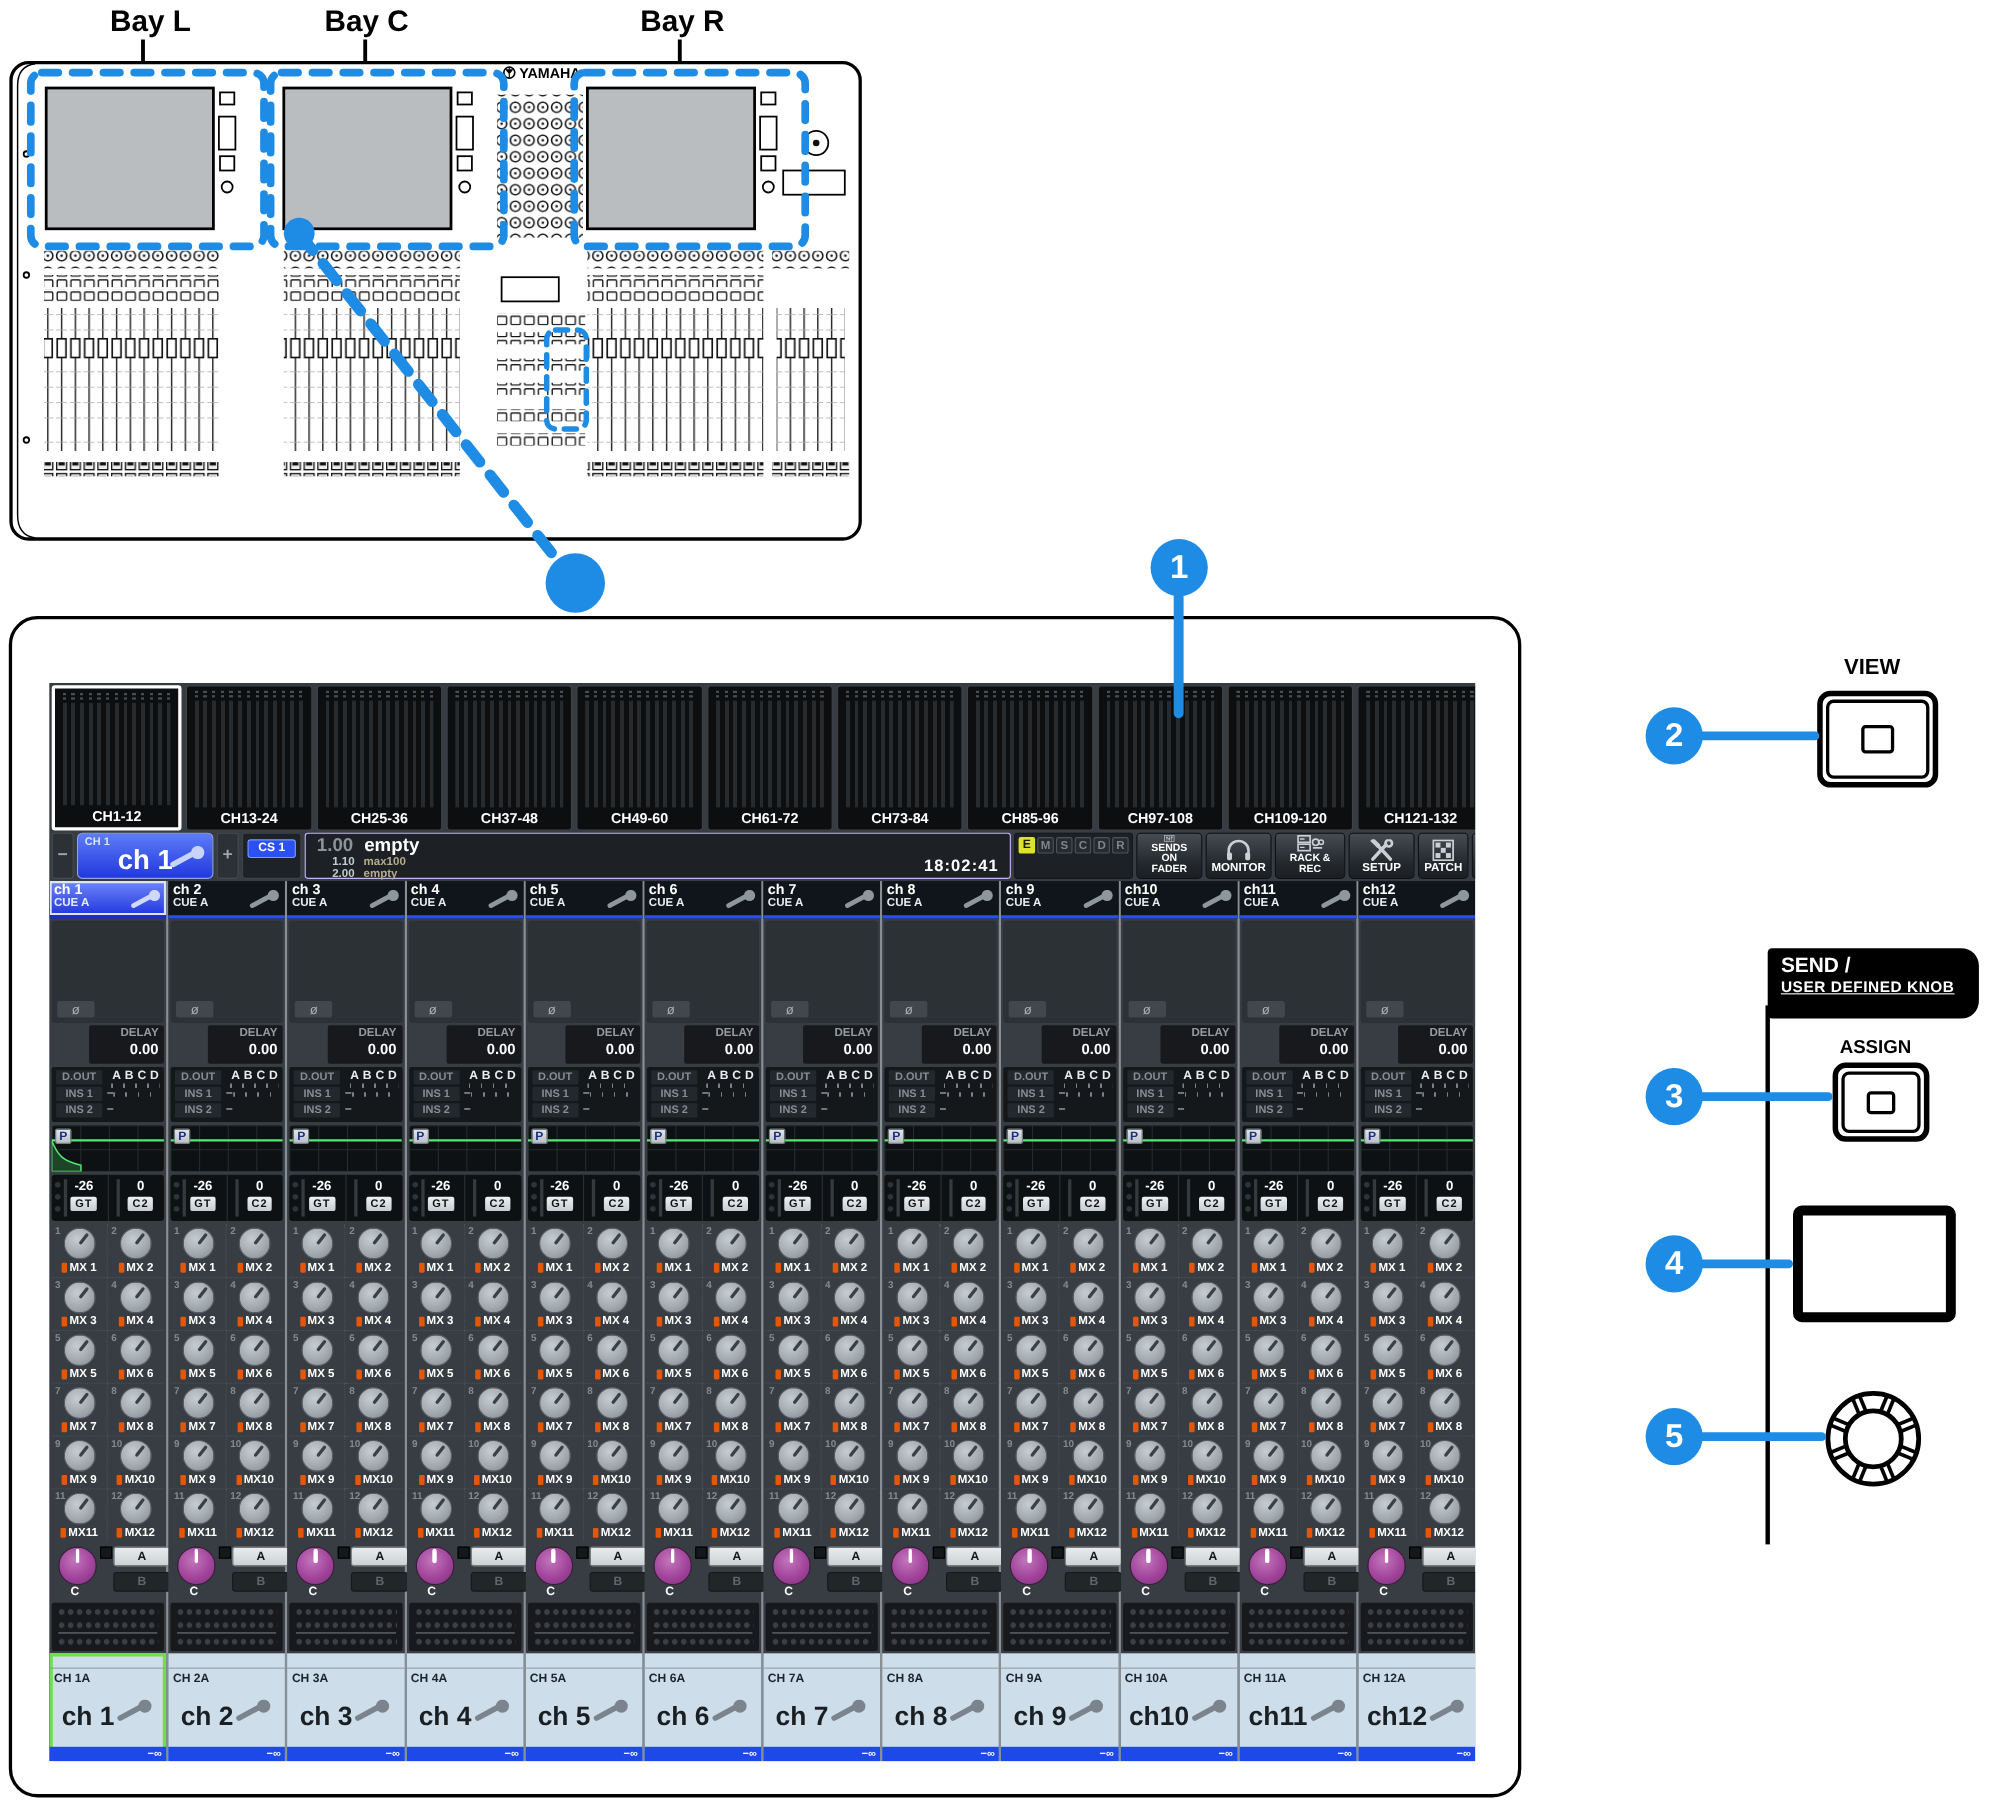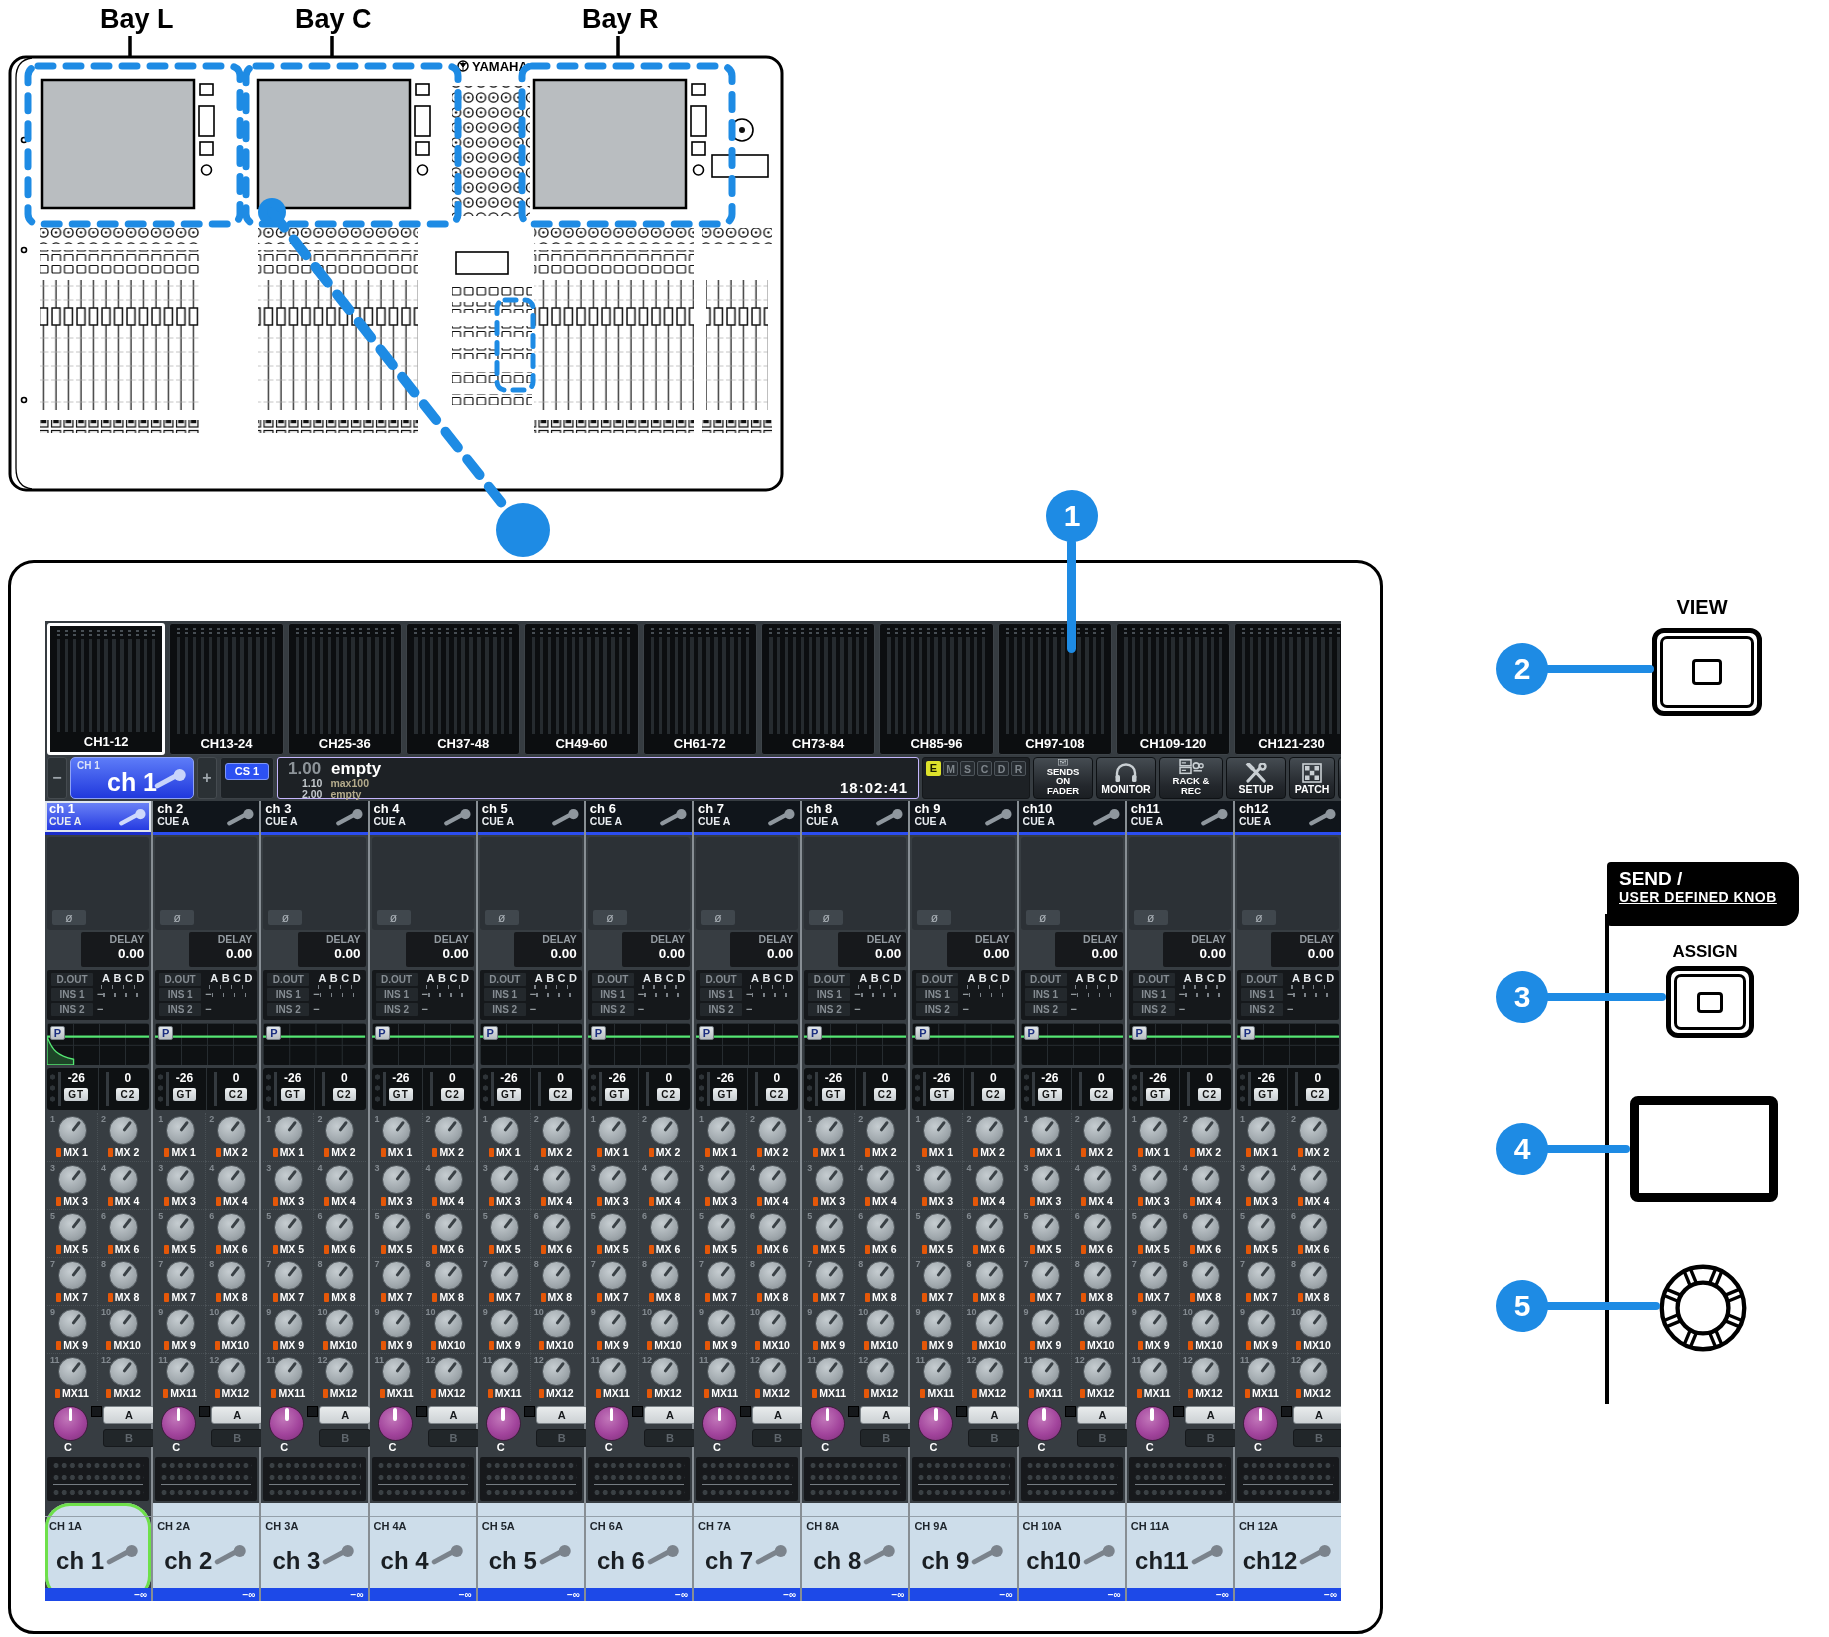--- a/index.html
+++ b/index.html
@@ -138,21 +138,21 @@
   .pansq{position:absolute;left:40px;top:2px;width:9px;height:9px;background:#15181b;border:1px solid #000;}
   .panc{position:absolute;left:13px;top:37px;color:#fff;font:bold 11px/12px "Liberation Sans",sans-serif;}
   .ab{margin-left:auto;display:flex;flex-direction:column;gap:5px;padding-top:2px;}
   .ab button{width:52px;height:18px;border-radius:3px;font:bold 11px/16px "Liberation Sans",sans-serif;padding:0;}
   .ab .ab-a{background:linear-gradient(#e9eced,#ccd1d4);border:1px solid #7d8489;color:#16191c;}
   .ab .ab-b{background:#212629;border:1px solid #16191c;color:#5f666c;}
   .sdots{height:44px;margin:0 2px;background:#17191c;border-radius:2px;padding:4px 5px;display:flex;flex-direction:column;justify-content:space-between;box-sizing:border-box;}
   .dotrow{height:9px;background-image:radial-gradient(circle at 4px 4.5px,#3a4044 2.3px,transparent 2.8px);background-size:8.2px 9px;}
   .dotline{height:1px;background:#767d83;margin:0 1px;}
   .splate{flex:1;margin-top:2px;background:#cdddea;display:flex;flex-direction:column;position:relative;}
-  .strip.sel .splate{box-shadow:inset 0 0 0 3px #6ee04a;border-radius:25px;}
+  .strip.sel .splate{box-shadow:inset 0 0 0 3px #6ee04a;}
   .plate-top{height:13px;border-bottom:1px solid #94a0aa;}
   .plate-id{font:bold 11px/12px "Liberation Sans",sans-serif;color:#1d242b;padding:3px 0 0 4px;}
   .plate-name-row{flex:1;display:flex;align-items:center;justify-content:center;position:relative;}
   .plate-name{font:bold 24px/25px "Liberation Sans",sans-serif;color:#1a1f24;}
   .plate-mic{width:34px;height:20px;color:#7b838c;margin:-10px 0 0 2px;}
   .plate-fader{height:13px;background:#1d49e8;color:#fff;font:bold 10px/13px "Liberation Sans",sans-serif;text-align:right;padding-right:4px;}
 </style>
 </head>
 <body>
 
@@ -324,21 +324,21 @@
 
   <div class="tab">
     <div class="ticks"></div>
     <div class="bars"></div>
     <div class="tlabel">CH109-120</div>
   </div>
 
   <div class="tab">
     <div class="ticks"></div>
     <div class="bars"></div>
-    <div class="tlabel">CH121-230</div>
+    <div class="tlabel">CH121-132</div>
   </div>
 
   <div class="tab">
     <div class="ticks"></div>
     <div class="bars"></div>
     <div class="tlabel">CH133-144</div>
   </div>
 </div>
 
         <div id="stab">

